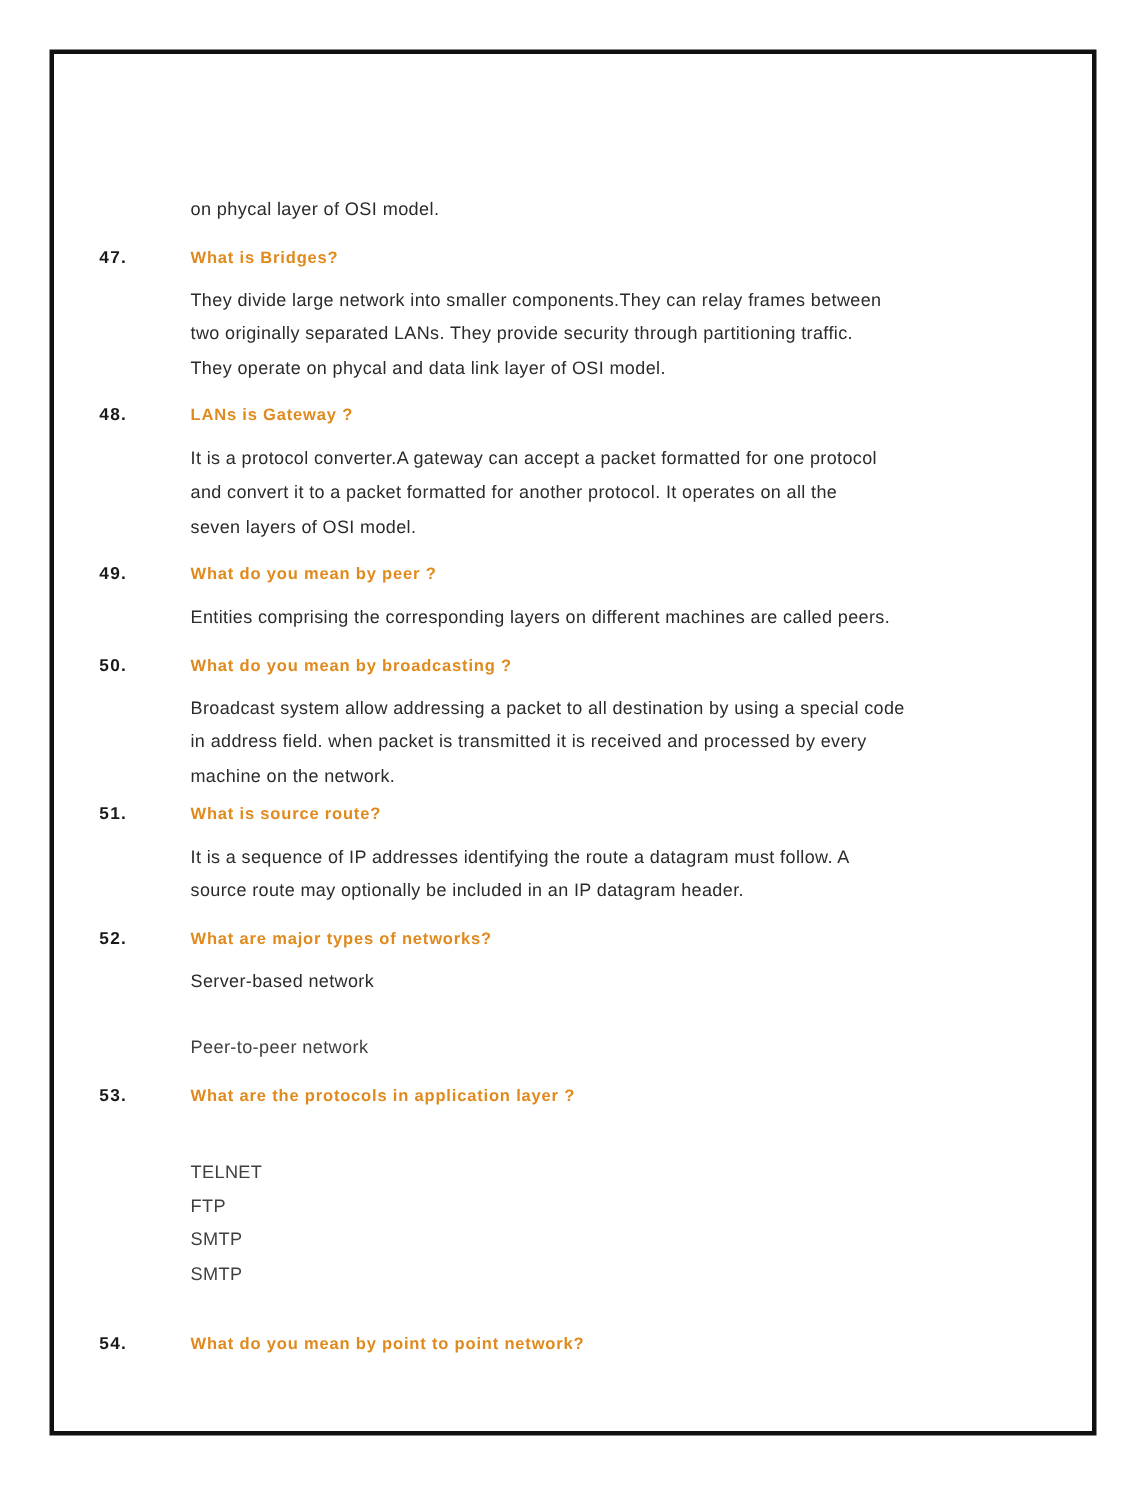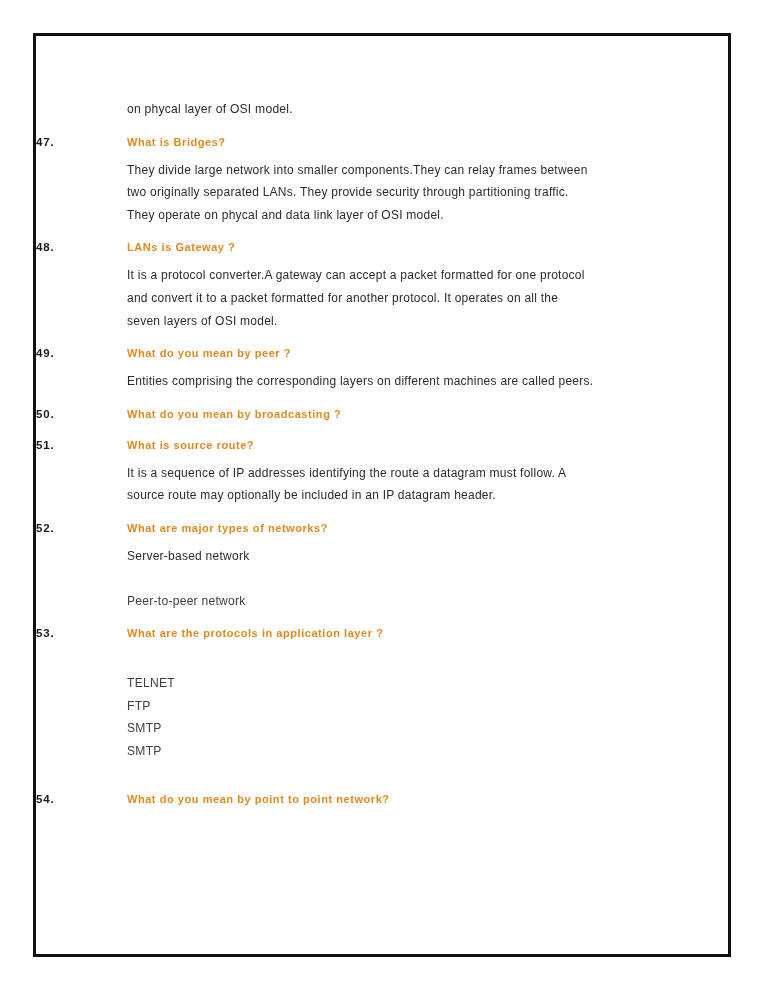--- a/index.html
+++ b/index.html
@@ -32,38 +32,38 @@
     border: 3px solid #111111;
     box-sizing: border-box;
     background: #ffffff;
   }
 
   #content {
     position: absolute;
     left: 0;
     top: 0;
     width: 698px;
-    padding-top: 62px;
+    padding-top: 92px;
     box-sizing: border-box;
   }
 
   
   .qa-block {
     position: relative;
     padding-left: 91px;   
     padding-right: 30px;
     box-sizing: border-box;
   }
 
   .q-number {
     position: absolute;
     left: 0;
     top: 0;
     width: 79px;
-    text-align: left;
+    text-align: center;
     font-size: 11.5px;
     font-weight: bold;
     color: #1a1a1a;
     letter-spacing: 0.9px;
     line-height: 22px;
     white-space: nowrap;
   }
 
   .q-heading {
     font-size: 11px;
@@ -161,20 +161,25 @@
       <div class="answer">
         <span class="answer-line">Entities comprising the corresponding layers on different machines are called peers.</span>
       </div>
 
       <div class="gap-q"></div>
       <div class="qa-block">
         <span class="q-number">50.</span>
         <div class="q-heading">What do you mean by broadcasting ?</div>
       </div>
       <div class="gap-a"></div>
+      <div class="answer">
+        <span class="answer-line">Broadcast system allow addressing a packet to all destination by using a special code</span>
+        <span class="answer-line">in address field. when packet is transmitted it is received and processed by every</span>
+        <span class="answer-line">machine on the network.</span>
+      </div>
 
       <div class="gap-small"></div>
       <div class="qa-block">
         <span class="q-number">51.</span>
         <div class="q-heading">What is source route?</div>
       </div>
       <div class="gap-a"></div>
       <div class="answer">
         <span class="answer-line">It is a sequence of IP addresses identifying the route a datagram must follow. A</span>
         <span class="answer-line">source route may optionally be included in an IP datagram header.</span>

